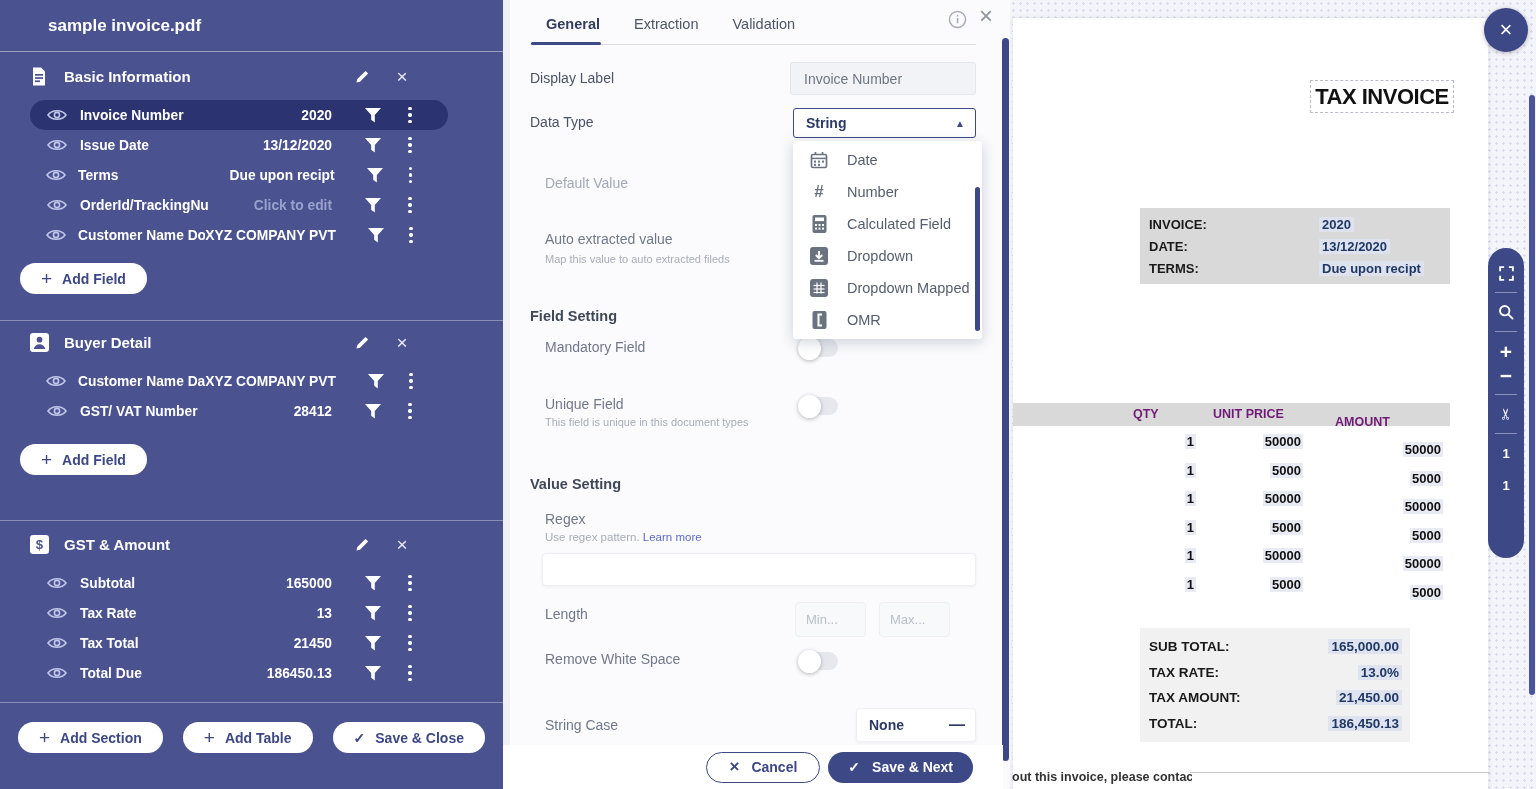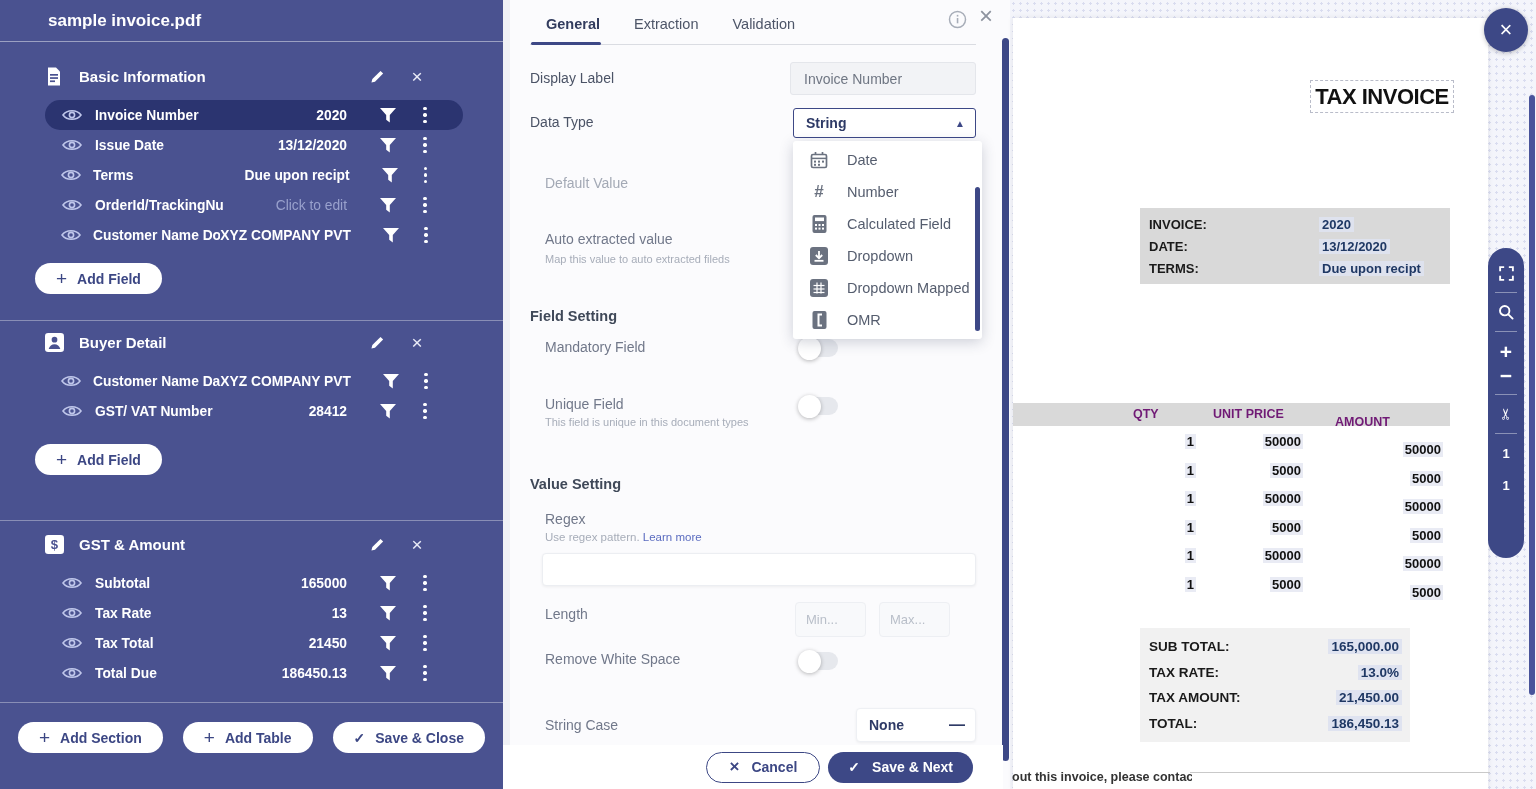--- a/index.html
+++ b/index.html
@@ -1,34 +1,34 @@
 <!DOCTYPE html>
 <html><head>
 <meta charset="utf-8">
 <style>
   * { margin:0; padding:0; box-sizing:border-box; }
   html,body { width:1536px; height:789px; overflow:hidden; font-family:"Liberation Sans", sans-serif; background:#fff; }
   .app { position:relative; width:1536px; height:789px; }
 
   
   .sidebar { position:absolute; left:0; top:0; width:503px; height:789px; background:#4a5290; color:#fff; }
-  .sb-header { height:42px; display:flex; align-items:center; padding-left:48px; font-size:17px; font-weight:bold; border-bottom:1px solid rgba(255,255,255,.45); }
-  .sb-section { position:absolute; left:0; width:452px;margin-left:15px; }
+  .sb-header { height:52px; display:flex; align-items:center; padding-left:48px; font-size:17px; font-weight:bold; border-bottom:1px solid rgba(255,255,255,.45); }
+  .sb-section { position:absolute; left:0; width:452px; }
   .sb-sec-header { height:32px; display:flex; align-items:center; padding:0 39px 0 28px; }
   .sec-icon { width:22px; display:flex; justify-content:center; margin-right:14px; }
   .sec-title { font-weight:bold; font-size:15px; flex:1; }
   .icon-btn { display:flex; align-items:center; justify-content:center; width:22px; height:22px; cursor:pointer; }
   .sec-x { font-size:19px; color:#e9ebf7; line-height:1; }
   .sb-rows { margin-top:8px; }
   .sb-row { height:30px; display:flex; align-items:center; margin:0 4px 0 30px; padding:0 34px 0 16px; border-radius:15px; }
   .sb-row.selected { background:#2b3470; }
   .eye { width:22px; display:flex; justify-content:center; }
   .f-label { margin-left:12px; width:168px; overflow:hidden; white-space:nowrap; font-weight:bold; font-size:13.8px; }
   .f-value { flex:1; text-align:right; margin-right:32px; font-weight:bold; font-size:13.8px; white-space:nowrap; }
-  .f-value.muted { color:#99a1cd; font-weight:normal; }
+  .f-value.muted { color:#99a1cd; font-weight:bold; }
   .filter { width:18px; display:flex; justify-content:center; }
   .kebab { width:8px; margin-left:24px; display:flex; flex-direction:column; gap:3px; align-items:center; }
   .kebab i { width:3.4px; height:3.4px; border-radius:50%; background:#fff; }
   .pill-btn { display:inline-flex; align-items:center; gap:10px; height:31px; padding:0 21px; background:#fff; color:#3c4784; border-radius:16px; font-weight:bold; font-size:14px; cursor:pointer; }
   .pill-btn .plus { font-size:19px; font-weight:normal; line-height:1; }
   .sb-addfield { margin:13px 0 0 20px; }
   .sb-divider { position:absolute; left:0; width:503px; border-top:1px solid rgba(255,255,255,.35); }
   .sb-footer { position:absolute; left:0; top:722px; width:503px; display:flex; justify-content:space-between; padding:0 18px; }
 
   

